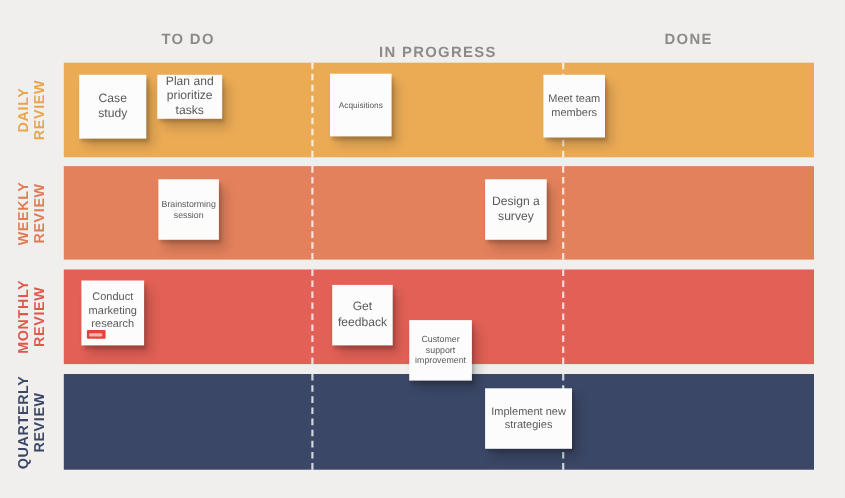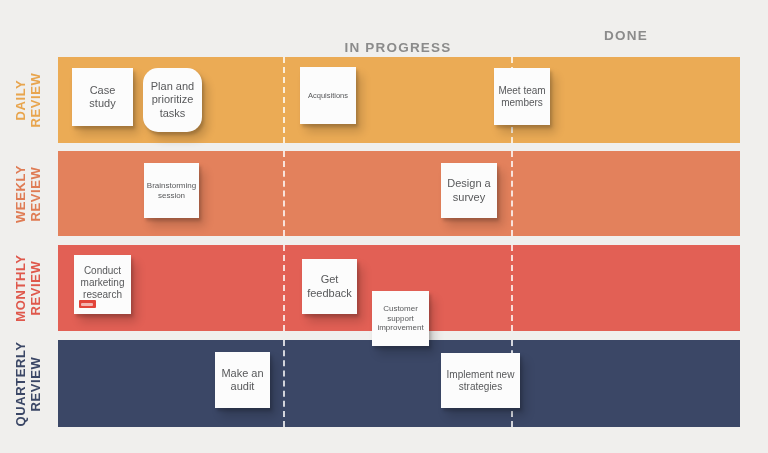--- a/index.html
+++ b/index.html
@@ -66,21 +66,21 @@
     background:#fcfcfc;
     box-shadow:2px 3px 3px rgba(0,0,0,0.18), 6px 8px 9px rgba(0,0,0,0.16);
     display:flex; align-items:center; justify-content:center;
     text-align:center;
     color:#58595b;
     font-size:11px; line-height:1.2;
     padding:3px; box-sizing:border-box;
     cursor:pointer;
   }
   .n-case-study     { left:72px;  top:68px;  width:61px; height:58px; }
-  .n-plan-tasks     { left:143px; top:68px;  width:59px; height:64px;border-radius:15px; }
+  .n-plan-tasks     { left:143px; top:68px;  width:59px; height:40px; }
   .n-acquisitions   { left:300px; top:67px;  width:56px; height:57px; font-size:7.5px; }
   .n-meet-team      { left:494px; top:68px;  width:56px; height:57px; font-size:10px; }
   .n-brainstorming  { left:144px; top:163px; width:55px; height:55px; font-size:8px; }
   .n-design-survey  { left:441px; top:163px; width:56px; height:55px; }
   .n-conduct-mkt    { left:74px;  top:255px; width:57px; height:59px; font-size:10px; padding-bottom:7px; }
   .n-get-feedback   { left:302px; top:259px; width:55px; height:55px; }
   .n-cust-support   { left:372px; top:258px; width:57px; height:55px; font-size:8px;margin-top:33px; }
   .n-make-audit     { left:215px; top:352px; width:55px; height:56px; }
   .n-implement      { left:441px; top:353px; width:79px; height:55px; font-size:10px; }
 
@@ -93,20 +93,21 @@
     content:"";
     position:absolute; left:2px; top:2.5px; right:3px; bottom:2.5px;
     background:rgba(255,255,255,0.6); border-radius:1px;
   }
 </style>
 </head>
 <body>
 
 <div class="page">
 
+  <div class="col-header todo">TO DO</div>
   <div class="col-header in-progress">IN PROGRESS</div>
   <div class="col-header done">DONE</div>
 
   <div class="band daily">
     <div class="divider d1"></div>
     <div class="divider d2"></div>
   </div>
   <div class="band weekly">
     <div class="divider d1"></div>
     <div class="divider d2"></div>
@@ -166,20 +167,17 @@
   <div class="note n-conduct-mkt">
     <span>Conduct marketing research</span>
     <span class="note-tag"></span>
   </div>
   <div class="note n-get-feedback">
     <span>Get feedback</span>
   </div>
   <div class="note n-cust-support">
     <span>Customer support improvement</span>
   </div>
-  <div class="note n-make-audit">
-    <span>Make an audit</span>
-  </div>
   <div class="note n-implement">
     <span>Implement new strategies</span>
   </div>
 
 </div>
 
 </body></html>

